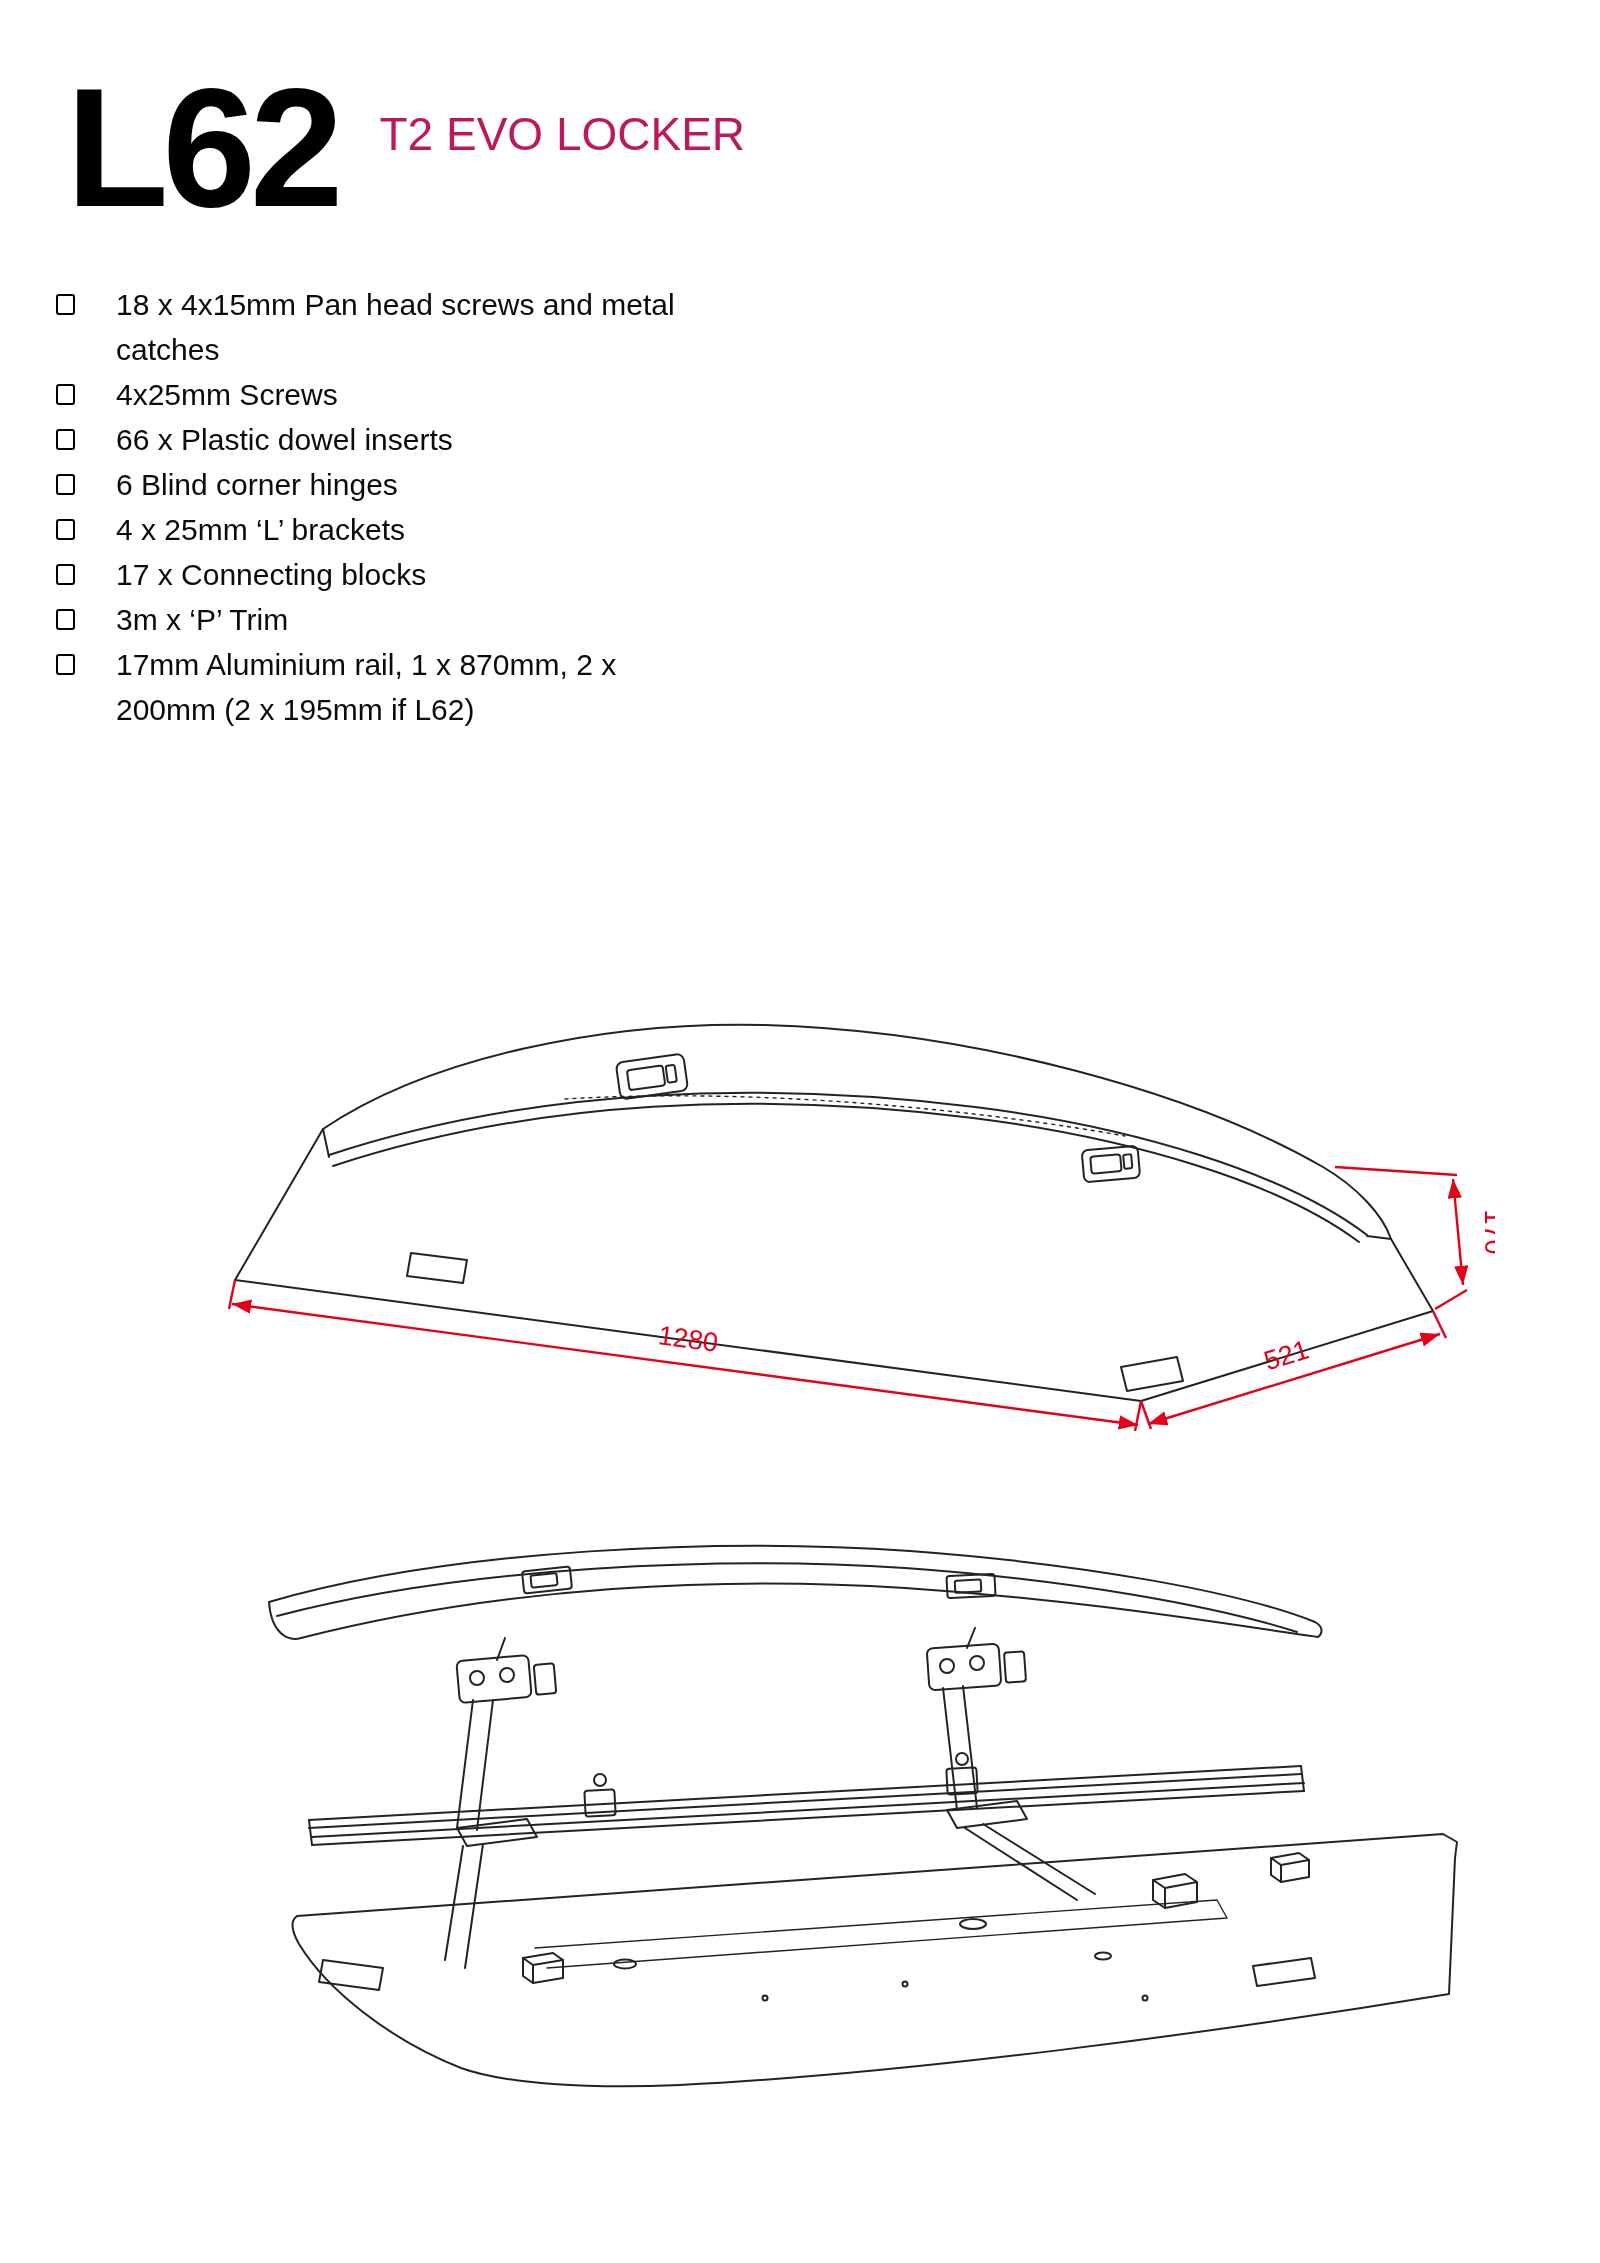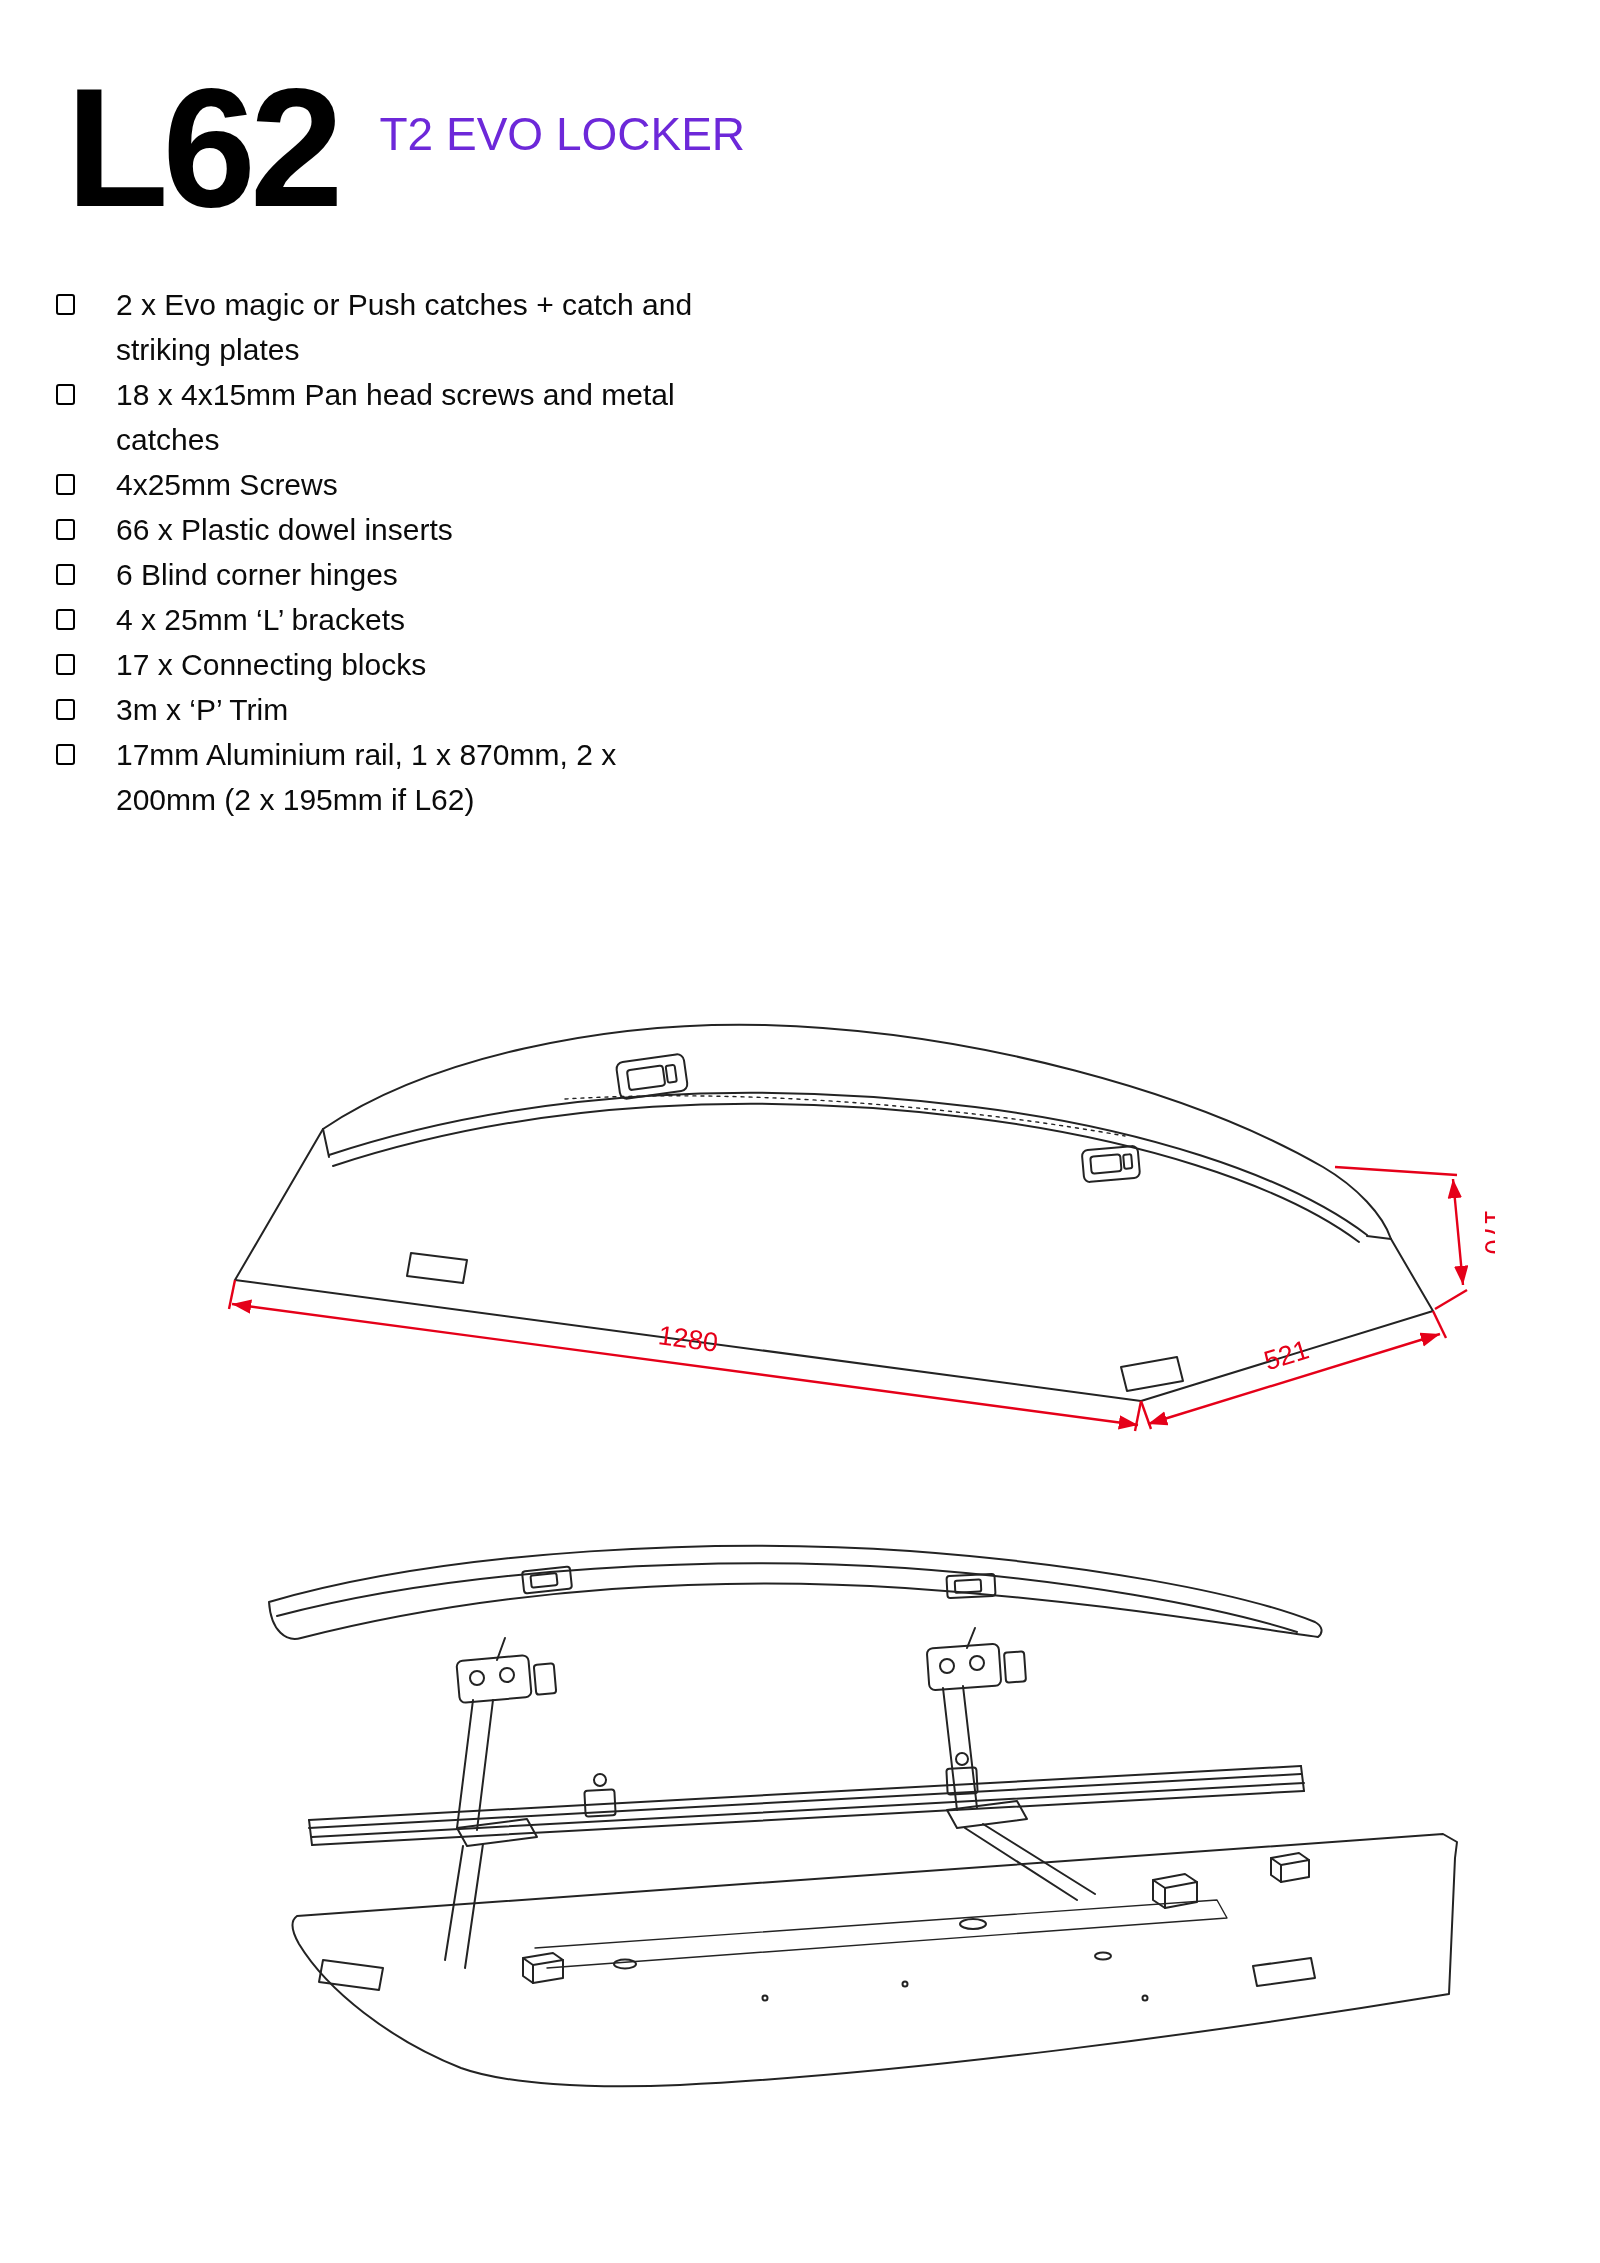--- a/index.html
+++ b/index.html
@@ -6,21 +6,21 @@
   body{
     width:1600px;height:2263px;background:#ffffff;color:#000;
     font-family:"Liberation Sans", sans-serif;position:relative;overflow:hidden;
   }
   .page{position:absolute;inset:0;}
 
   
   .header{position:absolute;left:66px;top:66px;display:flex;align-items:flex-start;}
   .model{font-size:168px;font-weight:bold;line-height:0.98;letter-spacing:-6px;color:#000;}
   .titles{margin-left:42px;padding-top:30px;}
-  .title-line{font-size:46px;line-height:76px;font-weight:400;color:#6d28d9;white-space:nowrap;}
+  .title-line{font-size:46px;line-height:76px;font-weight:400;color:#be185d;white-space:nowrap;}
 
   
   .parts{position:absolute;left:56px;top:282px;width:760px;list-style:none;margin:0;padding:0;}
   .item{display:flex;align-items:flex-start;margin:0;padding:0;}
   .cb{flex:none;width:15px;height:17px;border:2.6px solid #000;border-radius:3px;margin-top:12px;}
   .lbl{margin-left:41px;font-size:30px;line-height:45px;max-width:600px;color:#0b0b0b;}
 
   
   .diagram{position:absolute;}
   .diagram-closed{left:205px;top:995px;width:1290px;height:470px;}
@@ -39,24 +39,20 @@
   <header class="header">
     <div class="model">L62</div>
     <div class="titles">
       <div class="title-line">T2 EVO LOCKER</div>
     </div>
   </header>
 
   <ul class="parts">
     <li class="item">
       <span class="cb"></span>
-      <span class="lbl">2 x Evo magic or Push catches + catch and striking plates</span>
-    </li>
-    <li class="item">
-      <span class="cb"></span>
       <span class="lbl">18 x 4x15mm Pan head screws and metal catches</span>
     </li>
     <li class="item">
       <span class="cb"></span>
       <span class="lbl">4x25mm Screws</span>
     </li>
     <li class="item">
       <span class="cb"></span>
       <span class="lbl">66 x Plastic dowel inserts</span>
     </li>

